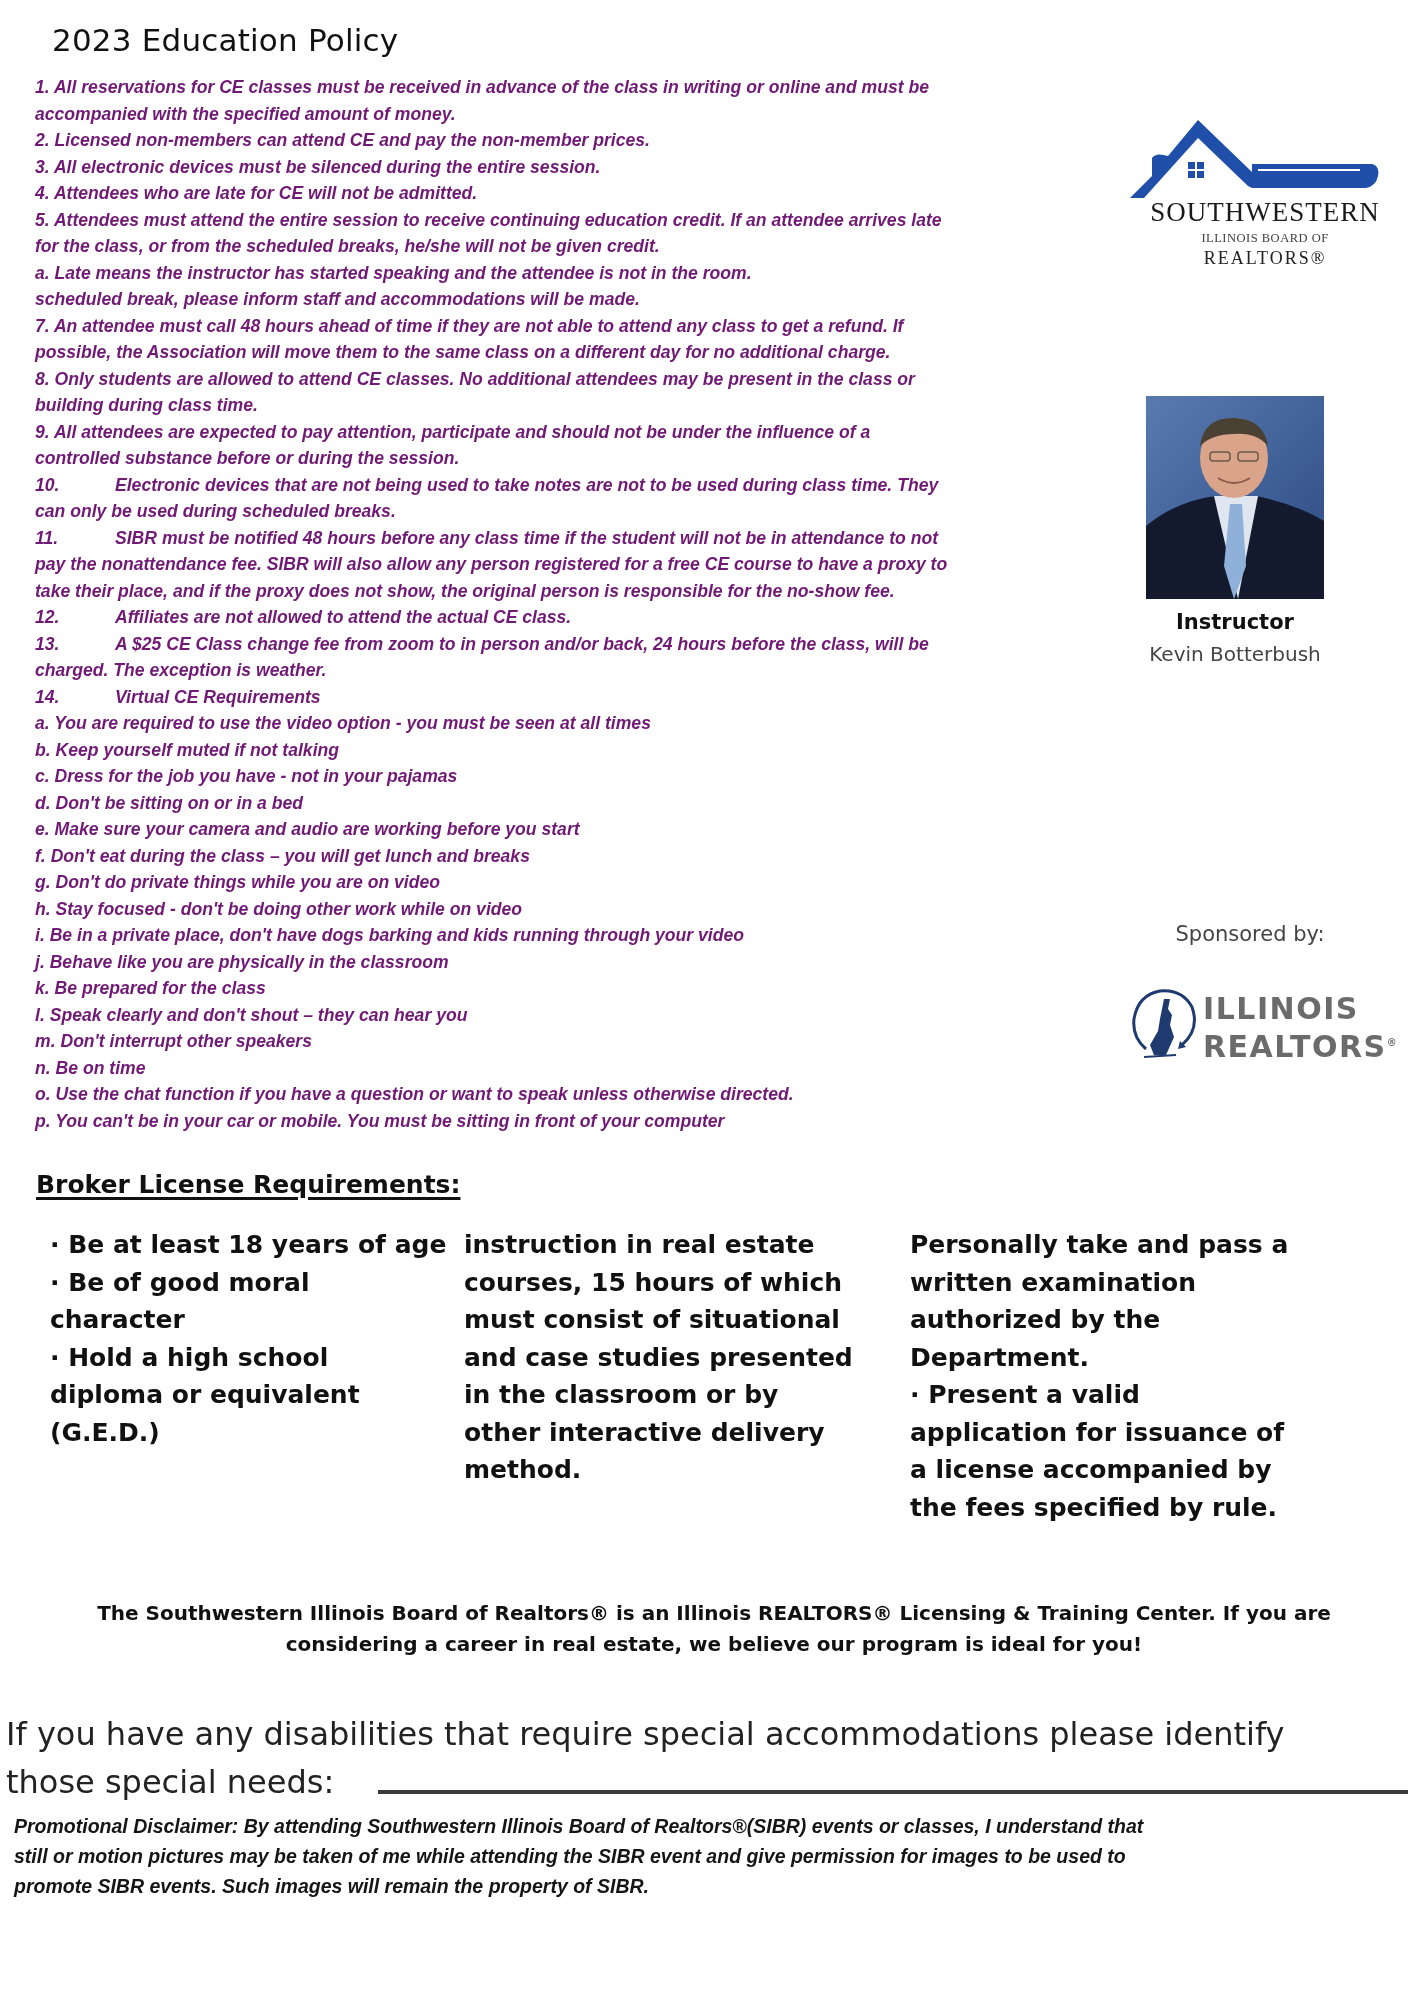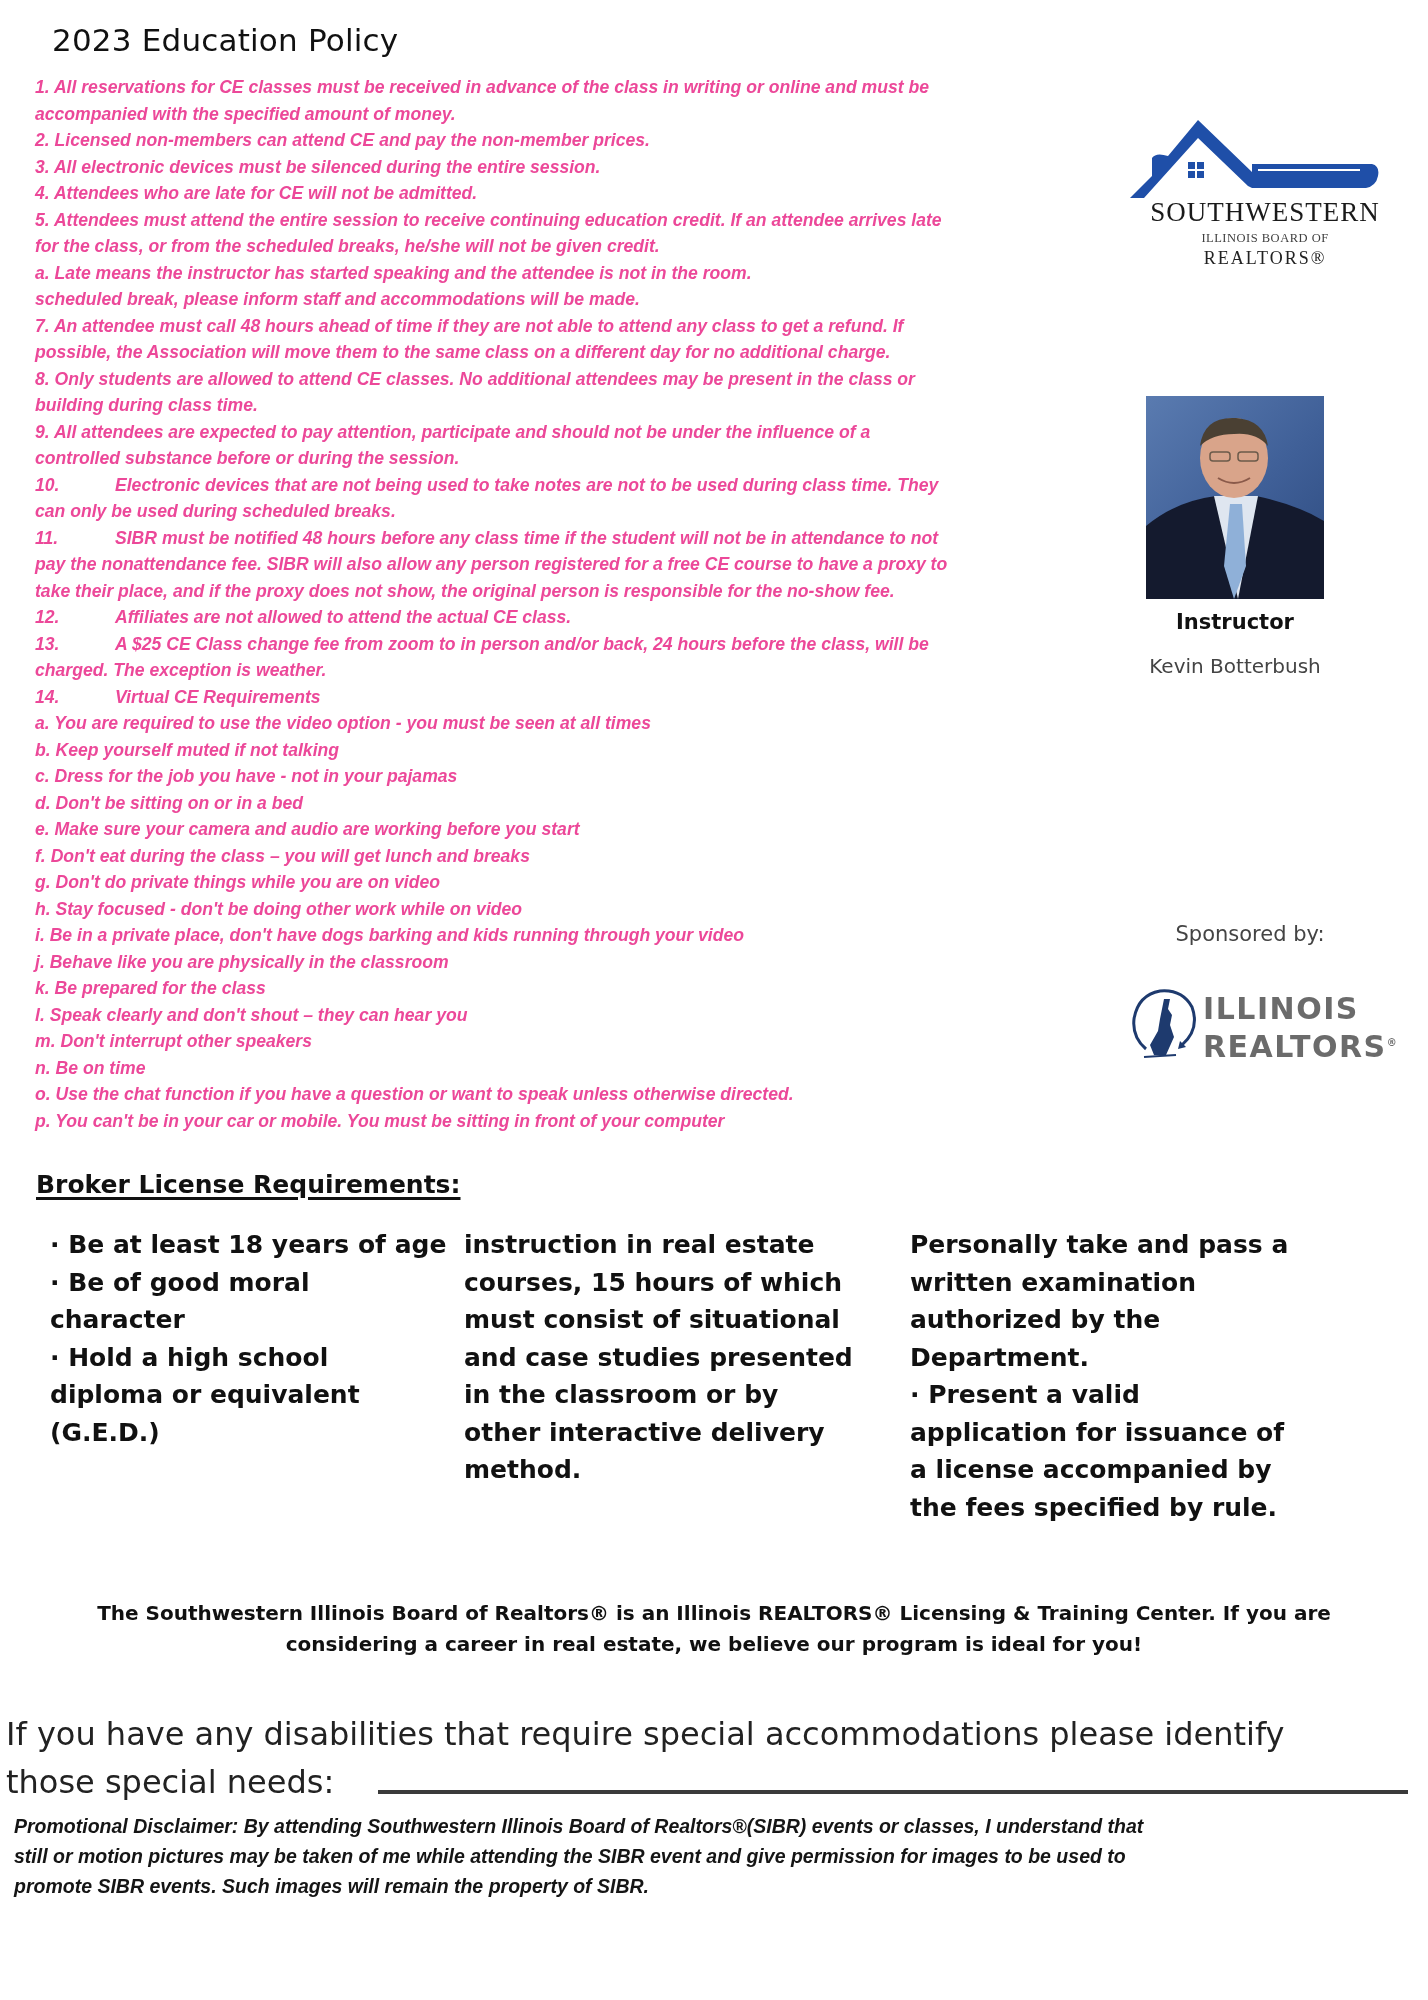--- a/index.html
+++ b/index.html
@@ -1,28 +1,28 @@
 <!DOCTYPE html>
 <html><head>
 <meta charset="utf-8">
 <style>
   html, body { margin:0; padding:0; background:#ffffff; }
   body { width:1428px; height:2000px; position:relative; overflow:hidden; color:#111; font-family:"Liberation Sans", sans-serif; }
   .abs { position:absolute; }
   .title { left:52px; top:22px; font-family:"DejaVu Sans", sans-serif; font-size:31px; font-weight:normal; color:#111; letter-spacing:0.2px; }
-  .policy { left:35px; top:74px; width:1060px; font-family:"Liberation Sans", sans-serif; font-style:italic; font-weight:bold; font-size:17.6px; line-height:26.5px; color:#ec4899; }
+  .policy { left:35px; top:74px; width:1060px; font-family:"Liberation Sans", sans-serif; font-style:italic; font-weight:bold; font-size:17.6px; line-height:26.5px; color:#701a75; }
   .policy .ln { white-space:nowrap; height:26.5px; }
   .policy .num { display:inline-block; width:80px; }
   .logo-sw { left:1130px; top:112px; width:260px; height:170px; }
   .sw-name { left:1140px; top:197px; width:250px; text-align:center; font-family:"Liberation Serif", serif; font-size:27px; color:#1a1a1a; letter-spacing:1px; }
   .sw-sub { left:1140px; top:231px; width:250px; text-align:center; font-family:"Liberation Serif", serif; font-size:12.5px; color:#404040; letter-spacing:0.5px; }
   .sw-real { left:1140px; top:248px; width:250px; text-align:center; font-family:"Liberation Serif", serif; font-size:18px; color:#222; letter-spacing:2px; }
   .photo { left:1146px; top:396px; width:178px; height:203px; background:linear-gradient(135deg,#5a7bb0 0%,#3f5f97 55%,#2d4a7e 100%); overflow:hidden; }
   .instr-label { left:1146px; top:610px; width:178px; text-align:center; font-family:"DejaVu Sans", sans-serif; font-weight:bold; font-size:21px; color:#111; }
-  .instr-name { left:1130px; top:642px; width:210px; text-align:center; font-family:"DejaVu Sans", sans-serif; font-size:20px; color:#444; font-weight:normal;margin-top:12px; }
+  .instr-name { left:1130px; top:642px; width:210px; text-align:center; font-family:"DejaVu Sans", sans-serif; font-size:20px; color:#444; font-weight:normal; }
   .sponsor { left:1150px; top:922px; width:200px; text-align:center; font-family:"DejaVu Sans", sans-serif; font-size:21px; color:#444; }
   .ir-logo { left:1130px; top:985px; width:75px; height:75px; }
   .ir-text { left:1203px; top:992px; font-family:"DejaVu Sans", sans-serif; font-weight:bold; color:#6b6b6b; font-size:30px; line-height:34px; letter-spacing:1.5px; }
   .broker-h { left:36px; top:1170px; font-family:"DejaVu Sans", sans-serif; font-weight:bold; font-size:25px; color:#111; text-decoration:underline; text-decoration-thickness:3px; text-underline-offset:4px; }
   .bcol { top:1226px; font-family:"DejaVu Sans", sans-serif; font-weight:bold; font-size:25px; line-height:37.5px; color:#111;margin-left:12px; }
   .bcol .ln { white-space:nowrap; }
   .footer-p { left:30px; top:1598px; width:1368px; text-align:center; font-family:"DejaVu Sans", sans-serif; font-weight:bold; font-size:20px; line-height:31px; color:#111; }
   .dis-q { left:6px; top:1710px; width:1410px; font-family:"DejaVu Sans", sans-serif; font-size:32px; line-height:48px; color:#222; }
   .dis-line { left:378px; top:1790px; width:1030px; height:4px; background:#3a3a3a; }
   .disclaimer { left:14px; top:1811px; width:1400px; font-family:"Liberation Sans", sans-serif; font-style:italic; font-weight:bold; font-size:19.5px; line-height:30px; color:#151515; }

